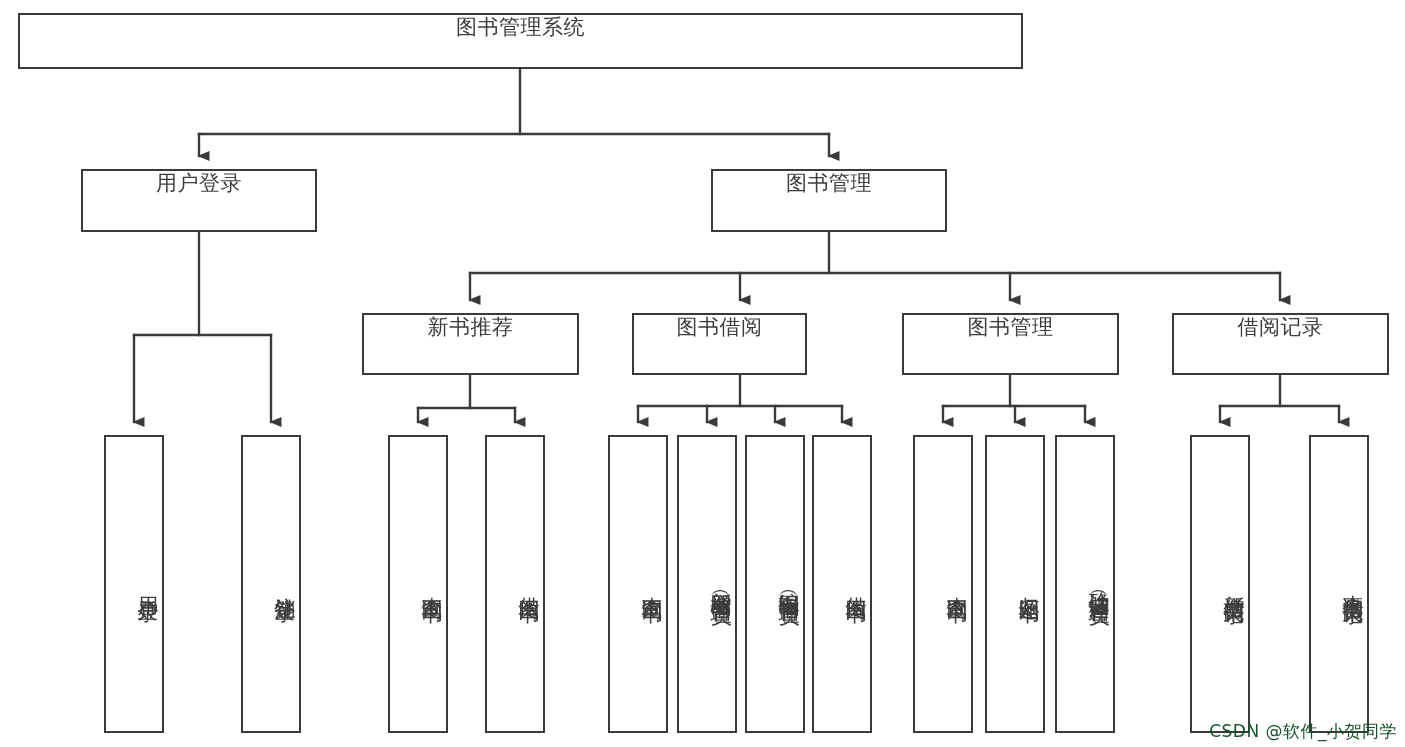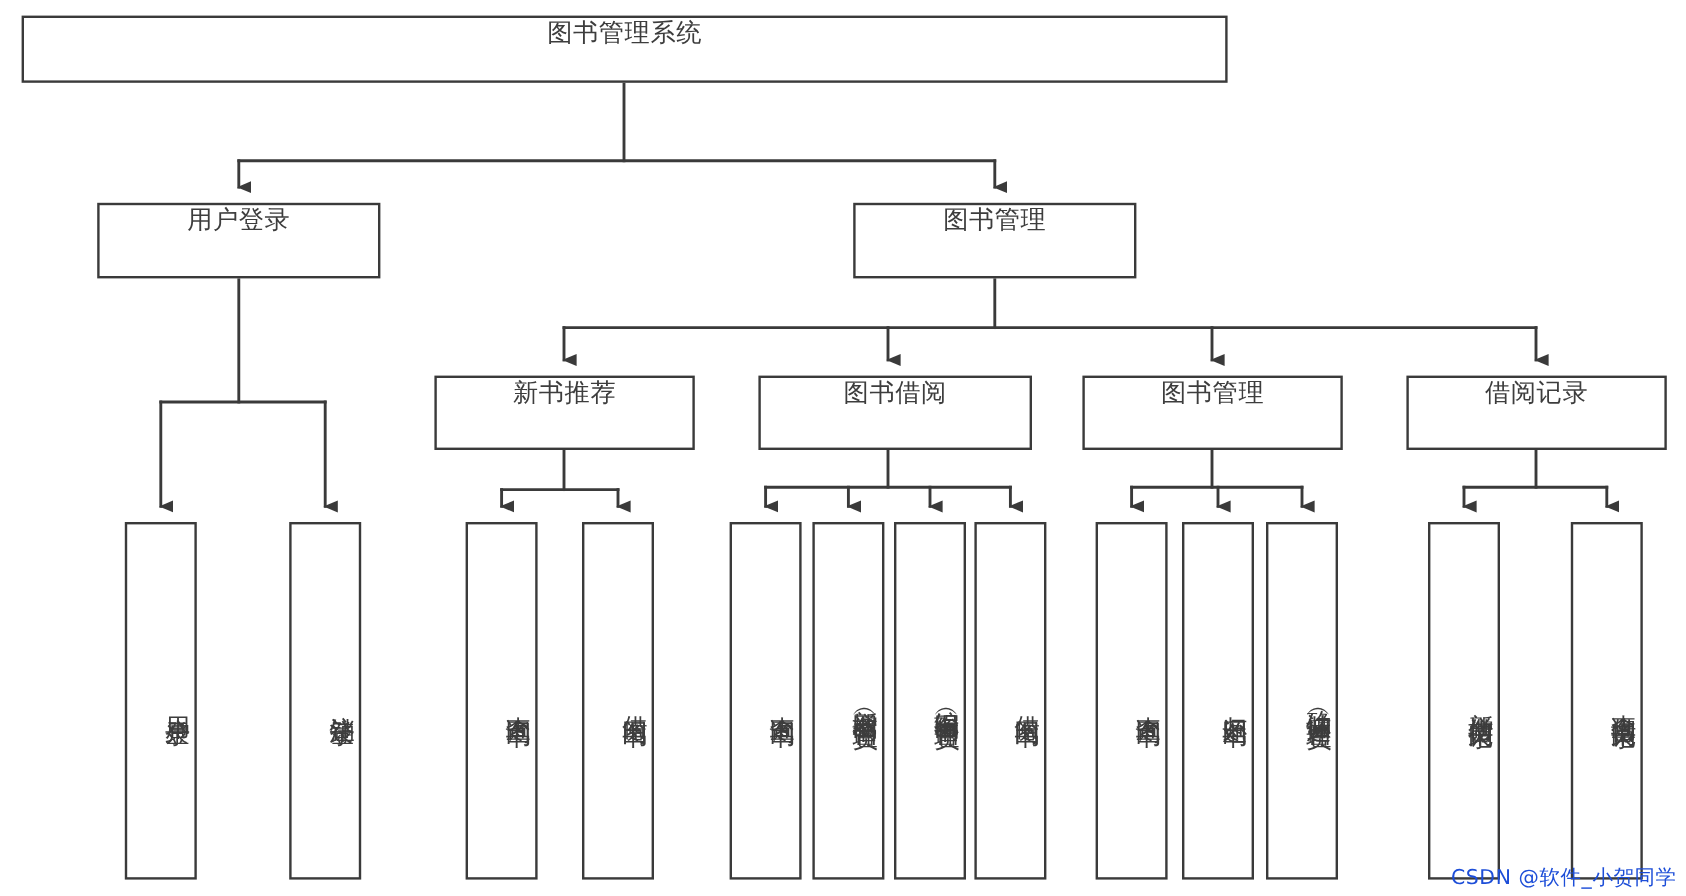--- a/index.html
+++ b/index.html
@@ -56,21 +56,21 @@
   .node.vertical .label {
     writing-mode: vertical-rl;
     text-orientation: upright;
     white-space: nowrap;
   }
   .watermark {
     position: absolute;
     right: 8px;
     bottom: 4px;
     font-size: 17px;
-    color: #1d4ed8;
+    color: #14532d;
     letter-spacing: 0.5px;
     white-space: nowrap;
     font-family: "DejaVu Sans", "Liberation Sans", sans-serif;
   }
 </style>
 </head>
 <body>
 
 <div id="canvas">
 
@@ -131,21 +131,21 @@
   <div class="node horizontal" style="left: 81px; top: 169px; width: 236px; height: 63px;">
     <span class="label">用户登录</span>
   </div>
   <div class="node horizontal" style="left: 362px; top: 313px; width: 217px; height: 62px;">
     <span class="label">新书推荐</span>
   </div>
 
   <div class="node horizontal" style="left: 711px; top: 169px; width: 236px; height: 63px;">
     <span class="label">图书管理</span>
   </div>
-  <div class="node horizontal" style="left: 632px; top: 313px; width: 228px; height: 62px;">
+  <div class="node horizontal" style="left: 632px; top: 313px; width: 175px; height: 62px;">
     <span class="label">图书借阅</span>
   </div>
   <div class="node horizontal" style="left: 902px; top: 313px; width: 217px; height: 62px;">
     <span class="label">图书管理</span>
   </div>
   <div class="node horizontal" style="left: 1172px; top: 313px; width: 217px; height: 62px;">
     <span class="label">借阅记录</span>
   </div>
 
   <div class="node vertical" style="left: 104px; top: 435px; width: 60px; height: 298px;">

